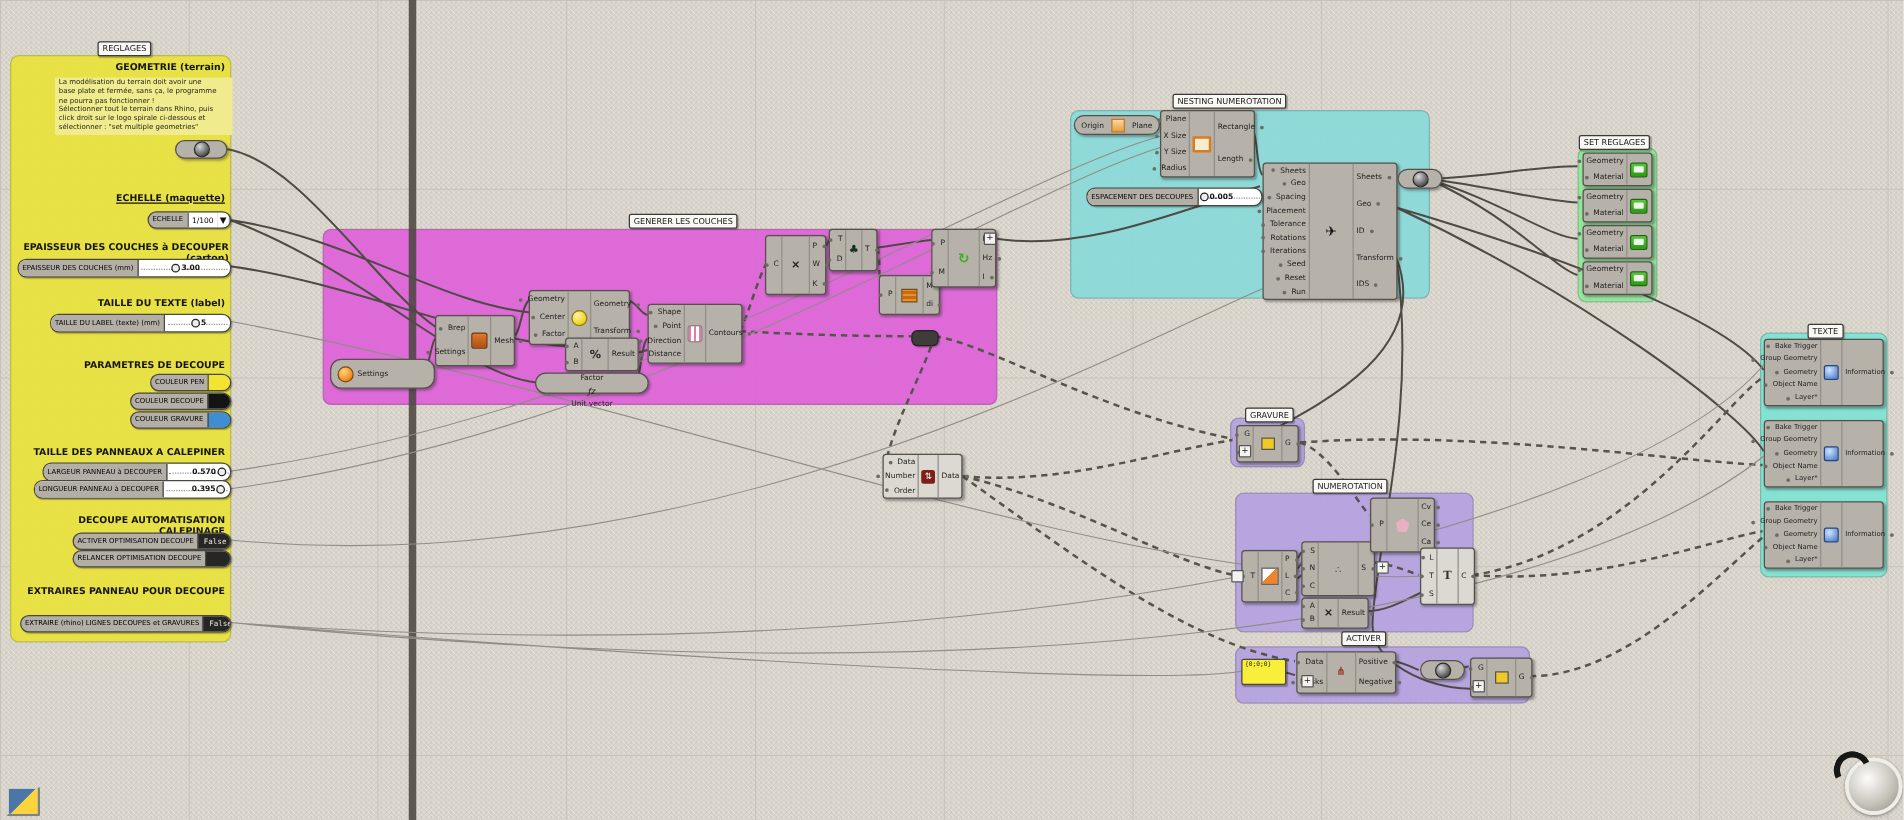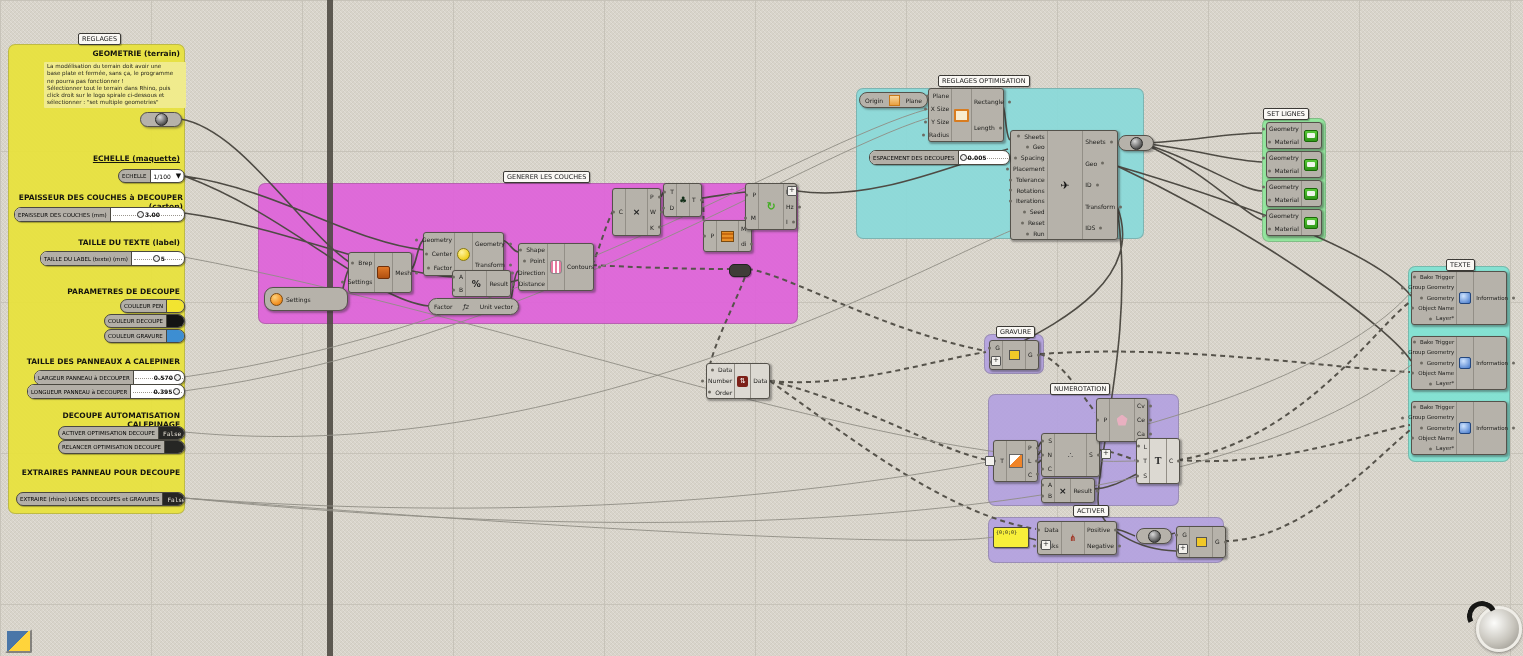--- a/index.html
+++ b/index.html
@@ -158,22 +158,22 @@
       M184,377 C520,330 800,145 928,109
       M184,391 C520,345 800,158 928,118
       M184,432 C560,468 900,278 1010,231
       M184,498 C700,540 950,545 993,537
       M184,498 C800,560 1240,500 1411,365
       M184,498 C820,545 1300,420 1411,292"></path>
   </svg>
 
   <div class="glabel" style="left:78px;top:33px;">REGLAGES</div>
   <div class="glabel" style="left:503px;top:171px;">GENERER LES COUCHES</div>
-  <div class="glabel" style="left:938px;top:75px;">REGLAGES OPTIMISATION</div>
-  <div class="glabel" style="left:1263px;top:108px;">SET LIGNES</div>
+  <div class="glabel" style="left:938px;top:75px;">NESTING NUMEROTATION</div>
+  <div class="glabel" style="left:1263px;top:108px;">SET REGLAGES</div>
   <div class="glabel" style="left:1446px;top:259px;">TEXTE</div>
   <div class="glabel" style="left:996px;top:326px;">GRAVURE</div>
   <div class="glabel" style="left:1050px;top:383px;">NUMEROTATION</div>
   <div class="glabel" style="left:1073px;top:505px;">ACTIVER</div>
 
   <div class="yh" style="left:8px;top:49px;width:172px;">GEOMETRIE (terrain)</div>
   <div class="note" style="left:44px;top:62px;width:136px;">La modélisation du terrain doit avoir une
 base plate et fermée, sans ça, le programme
 ne pourra pas fonctionner !
 Sélectionner tout le terrain dans Rhino, puis
@@ -306,21 +306,21 @@
         <span>B</span>
       </div>
     <div class="mid">
         <span class="ic g-cross">%</span>
       </div>
     <div class="outs">
         <span>Result</span>
       </div>
   </div>
 
-  <div class="capsule" style="left:428px;top:298px;width:79px;height:15px;justify-content:space-between;">
+  <div class="capsule" style="left:428px;top:298px;width:79px;height:15px;justify-content:space-between;flex-direction:column;">
     <span>Factor</span>
     <span class="ic g-fz">ƒz</span>
     <span>Unit vector</span>
   </div>
 
   <div class="comp" style="left:518px;top:243px;width:74px;height:46px;">
     <div class="ins">
         <span>Shape</span>
         <span>Point</span>
         <span>Direction</span>

